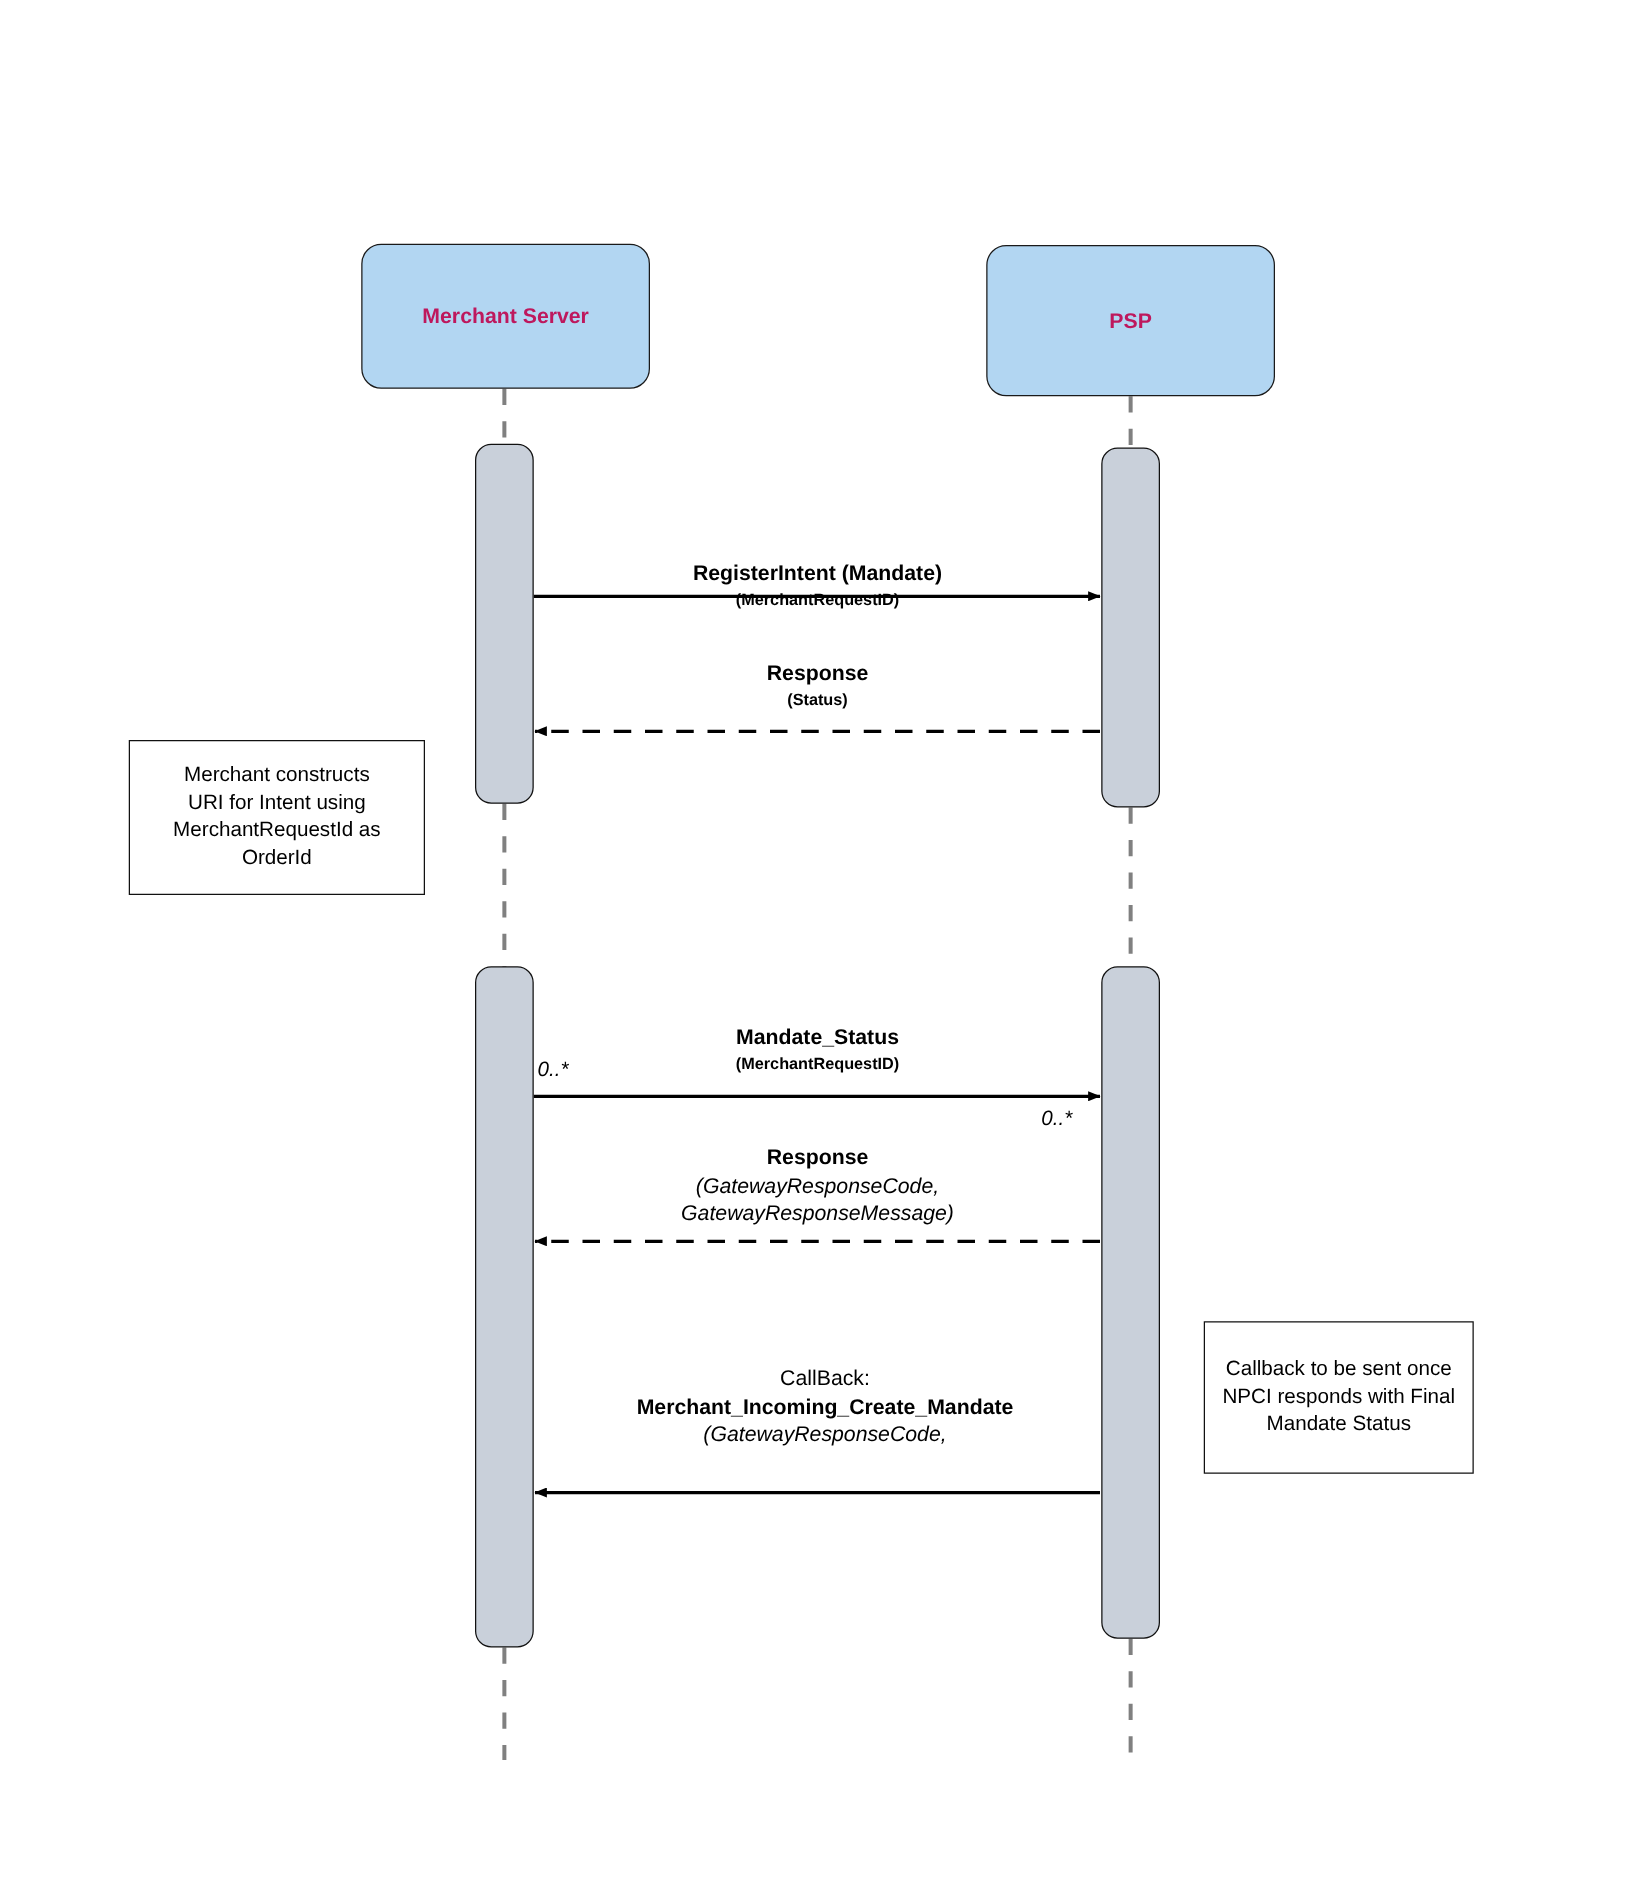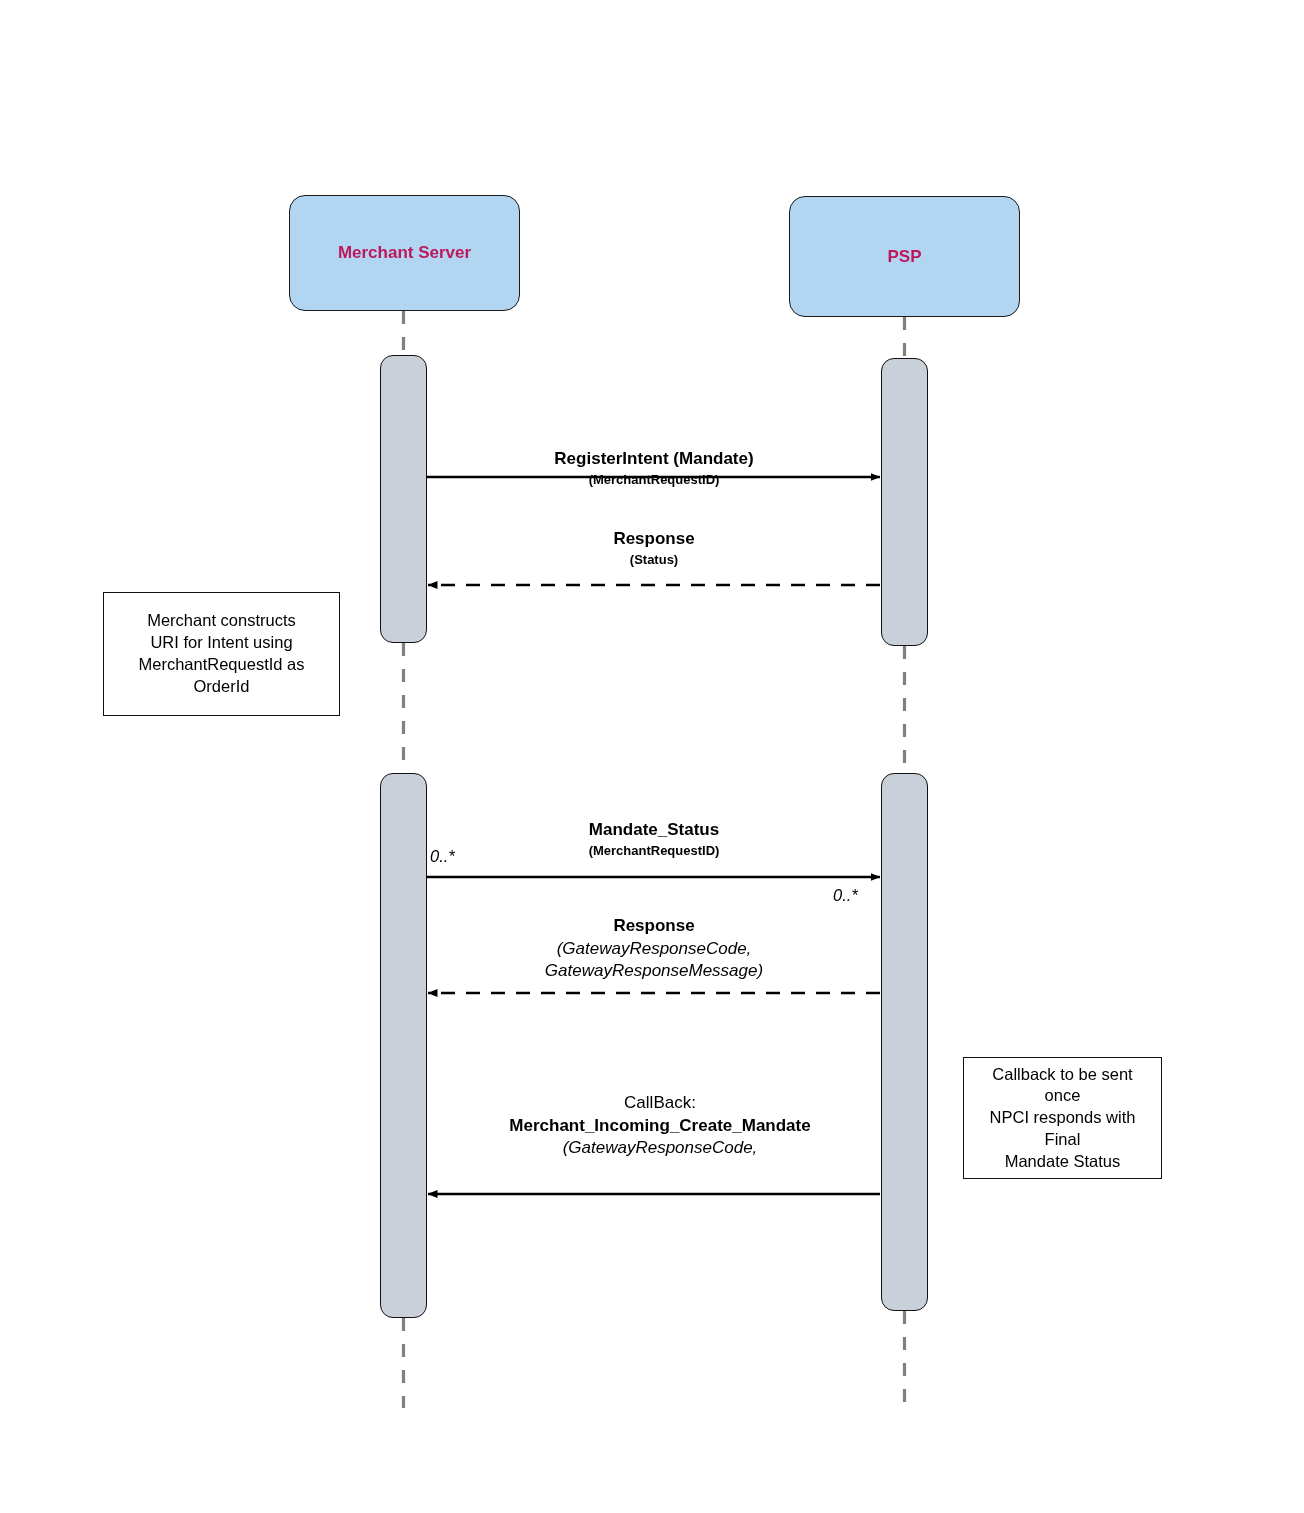--- a/index.html
+++ b/index.html
@@ -87,21 +87,21 @@
     display: flex;
     align-items: center;
     justify-content: center;
     text-align: center;
     font-size: 16.5px;
     line-height: 1.32;
     color: #000000;
     padding: 4px 12px;
   }
   #note-merchant-uri { left: 103px; top: 592px; width: 237px; height: 124px; }
-  #note-psp-callback { left: 963px; top: 1057px; width: 199px; height: 122px; }
+  #note-psp-callback { left: 963px; top: 1057px; width: 216px; height: 122px; }
 
   
   .msg-label {
     position: absolute;
     text-align: center;
     color: #000000;
     line-height: 1.33;
   }
   .msg-title {
     font-size: 17px;

